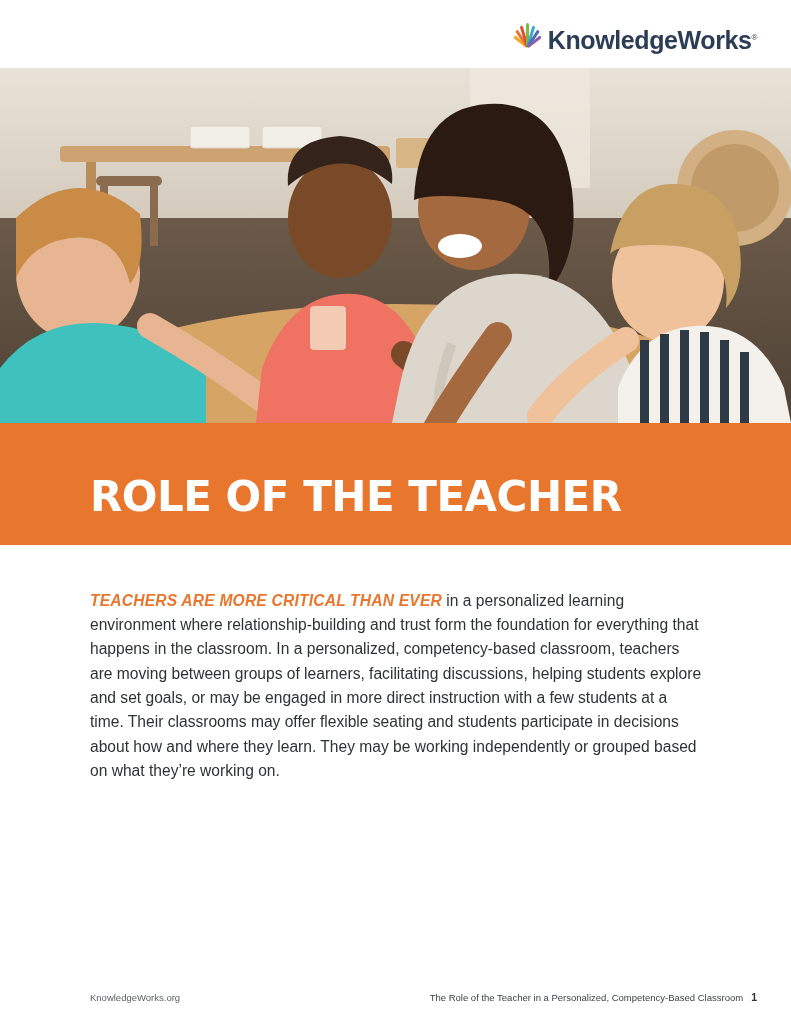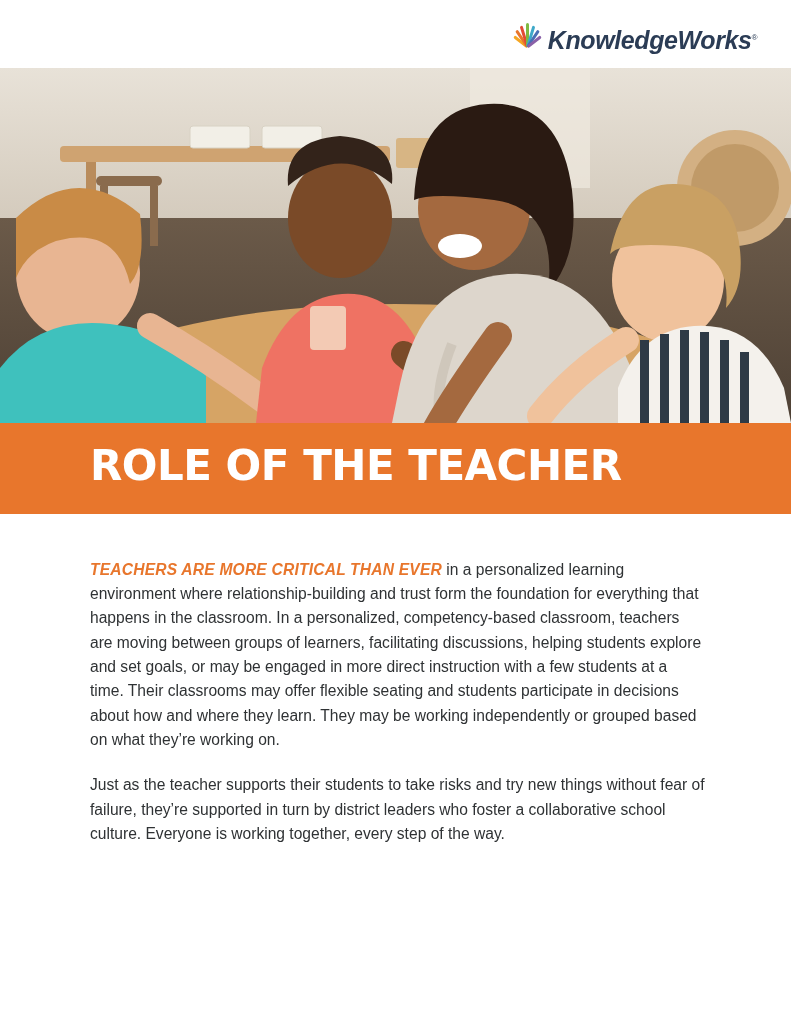--- a/index.html
+++ b/index.html
@@ -48,21 +48,20 @@
     transform-origin: 50% 100%;
     display: block;
   }
   .logo-text {
     font-size: 25px;
     font-weight: bold;
     letter-spacing: -0.4px;
     color: #2b3c55;
     line-height: 1;
     white-space: nowrap;
-    font-style: italic;
   }
   .logo-text .kw-accent { color: #2b3c55; }
   .logo-tm {
     font-size: 8px;
     color: #2b3c55;
     vertical-align: super;
     font-weight: normal;
   }
 
   
@@ -81,20 +80,21 @@
     padding: 22px 0 26px 90px;
     color: #ffffff;
   }
   .title-main {
     font-family: "DejaVu Sans", sans-serif;
     font-size: 42px;
     font-weight: bold;
     letter-spacing: -0.5px;
     line-height: 1.02;
     text-transform: uppercase;
+    margin-top: 31px;
   }
   .title-sub {
     font-family: "DejaVu Sans", sans-serif;
     font-size: 25px;
     font-weight: bold;
     letter-spacing: -0.2px;
     line-height: 1.1;
     margin-top: 4px;
     text-transform: uppercase;
   }
@@ -266,17 +266,23 @@
       </g>
     </svg>
   </div>
 
   <div class="title-band">
     <div class="title-main">ROLE OF THE TEACHER</div>
   </div>
 
   <div class="body-copy">
     <p><span class="lead-in">TEACHERS ARE MORE CRITICAL THAN EVER</span><span> in a personalized learning environment where relationship-building and trust form the foundation for everything that happens in the classroom. In a personalized, competency-based classroom, teachers are moving between groups of learners, facilitating discussions, helping students explore and set goals, or may be engaged in more direct instruction with a few students at a time. Their classrooms may offer flexible seating and students participate in decisions about how and where they learn. They may be working independently or grouped based on what they’re working on.</span></p>
-    <p>Just as the teacher supports their students to take risks and try new things without fear of failure, they’re supported in turn by district leaders who foster a collaborative school culture. Everyone is working together, every step of the way.</p>
-  </div>
-
+  </div>
+
+  <div class="footer">
+    <div class="footer-left">KnowledgeWorks.org</div>
+    <div class="footer-right">
+      <span class="footer-title">The Role of the Teacher in a Personalized, Competency-Based Classroom</span>
+      <span class="footer-page">1</span>
+    </div>
+  </div>
 
 </div>
 
 </body></html>

